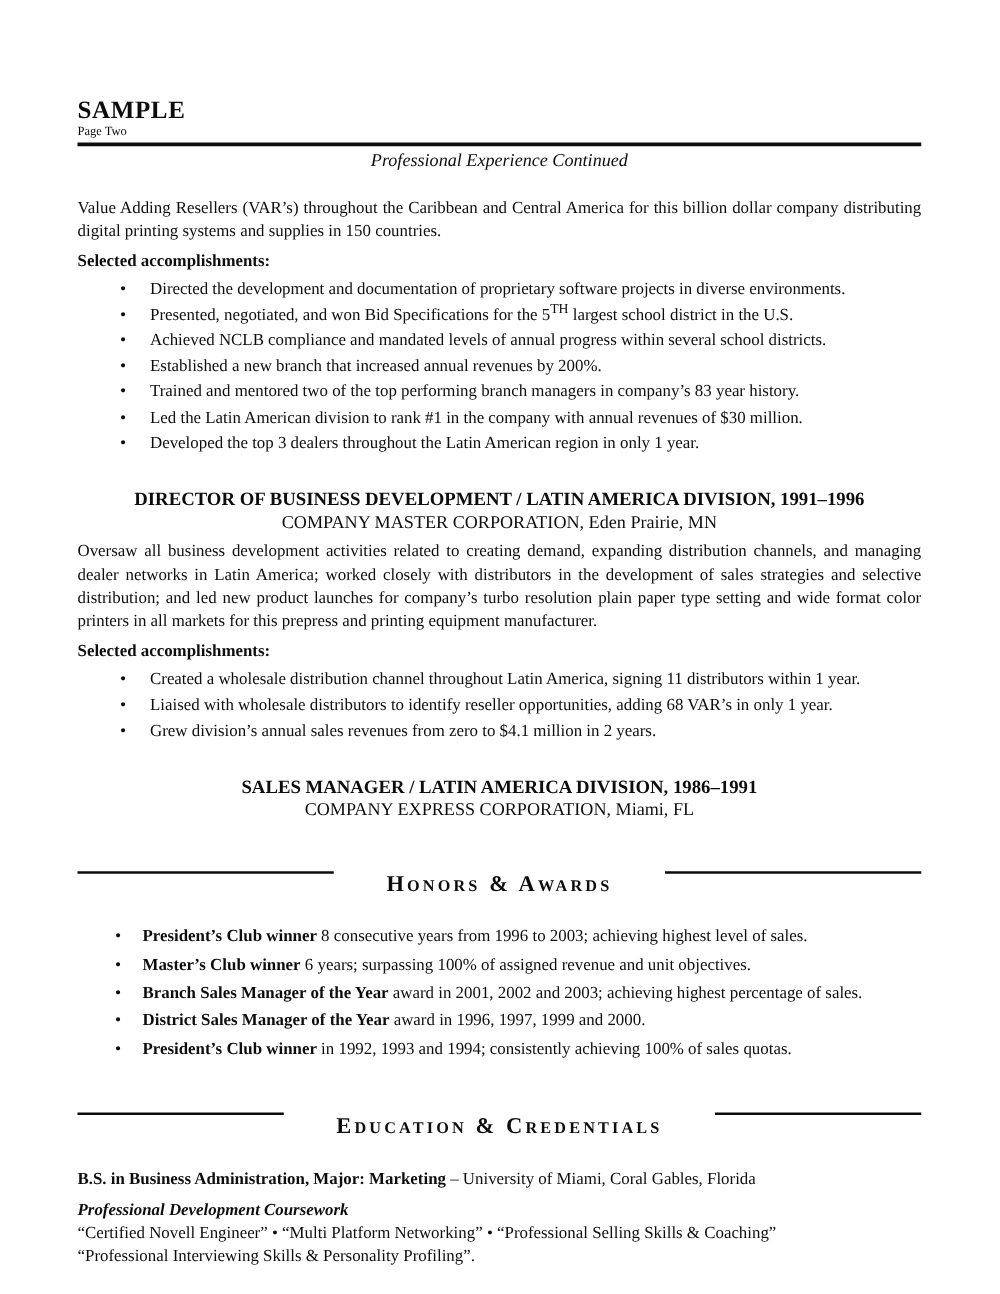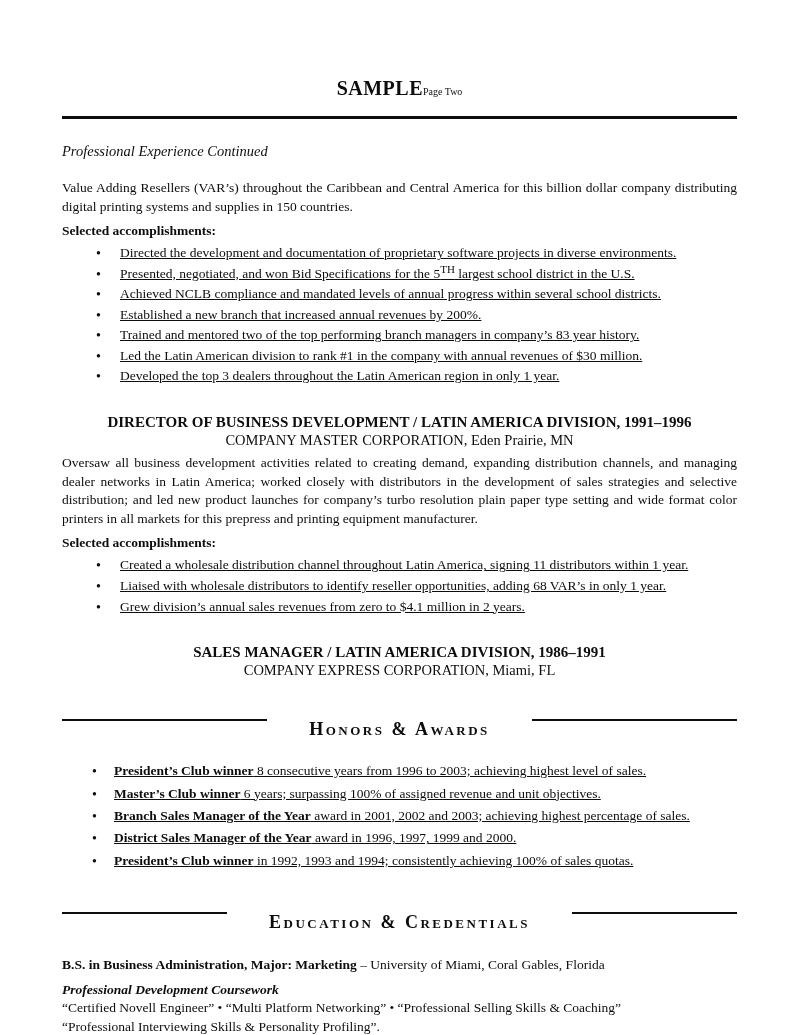--- a/index.html
+++ b/index.html
@@ -16,36 +16,38 @@
     background: #ffffff;
     color: #0d0d0d;
     font-family: "Liberation Serif", "DejaVu Serif", serif;
     font-size: 13.5px;
     overflow: hidden;
   }
 
   
   .page-header {
     display: flex;
-    justify-content: center;
+    justify-content: flex-end;
     align-items: baseline;
     border-bottom: 3px solid #0d0d0d;
-    padding-bottom: 16px;
+    padding-bottom: 3px;
+    flex-direction: column;
   }
   .doc-title {
     font-size: 20px;
     font-weight: bold;
     letter-spacing: 0.5px;
   }
   .page-number {
     font-size: 10px;
   }
 
   .section-subheading {
-    margin-top: 24px;
+    margin-top: 4px;
+    text-align: center;
     font-style: italic;
     font-size: 14.5px;
   }
 
   
   .body-par {
     margin: 0;
     margin-top: 19px;
     line-height: 1.38;
     text-align: justify;
@@ -56,21 +58,20 @@
     margin: 0;
     margin-top: 7px;
     font-weight: bold;
   }
 
   ul.bullets {
     list-style: none;
     margin: 0;
     margin-top: 4px;
     padding: 0;
-    text-decoration: underline;
   }
   ul.bullets li {
     position: relative;
     padding-left: 58px;
     line-height: 1.52;
   }
   ul.bullets li::before {
     content: "\2022";
     position: absolute;
     left: 34px;

